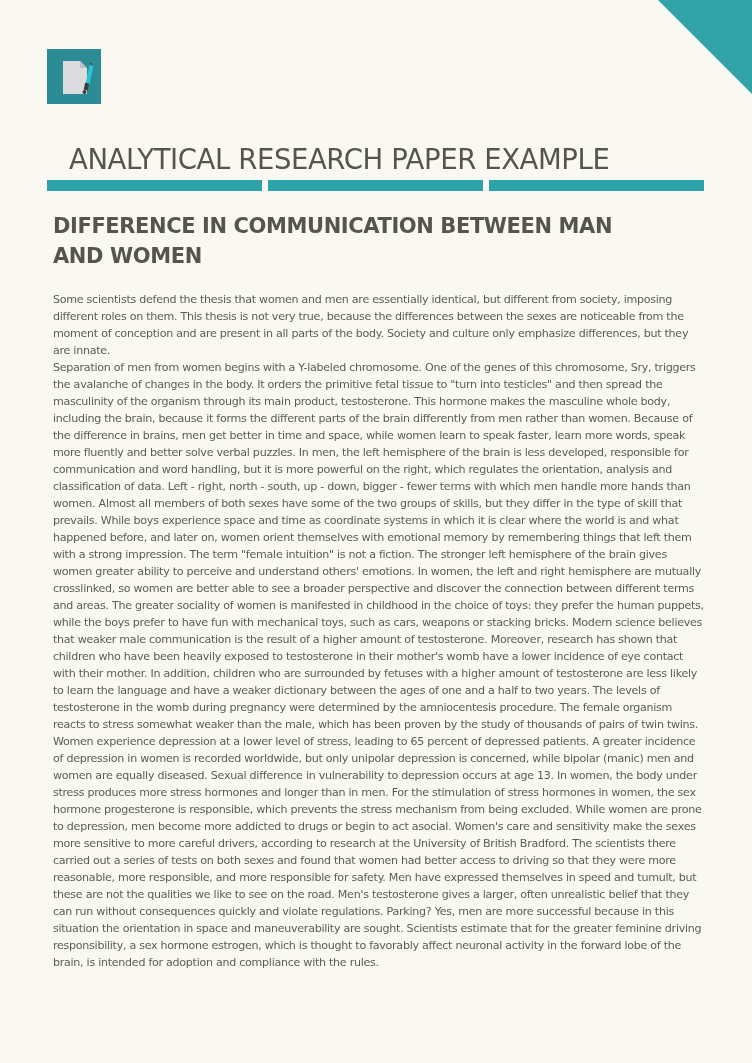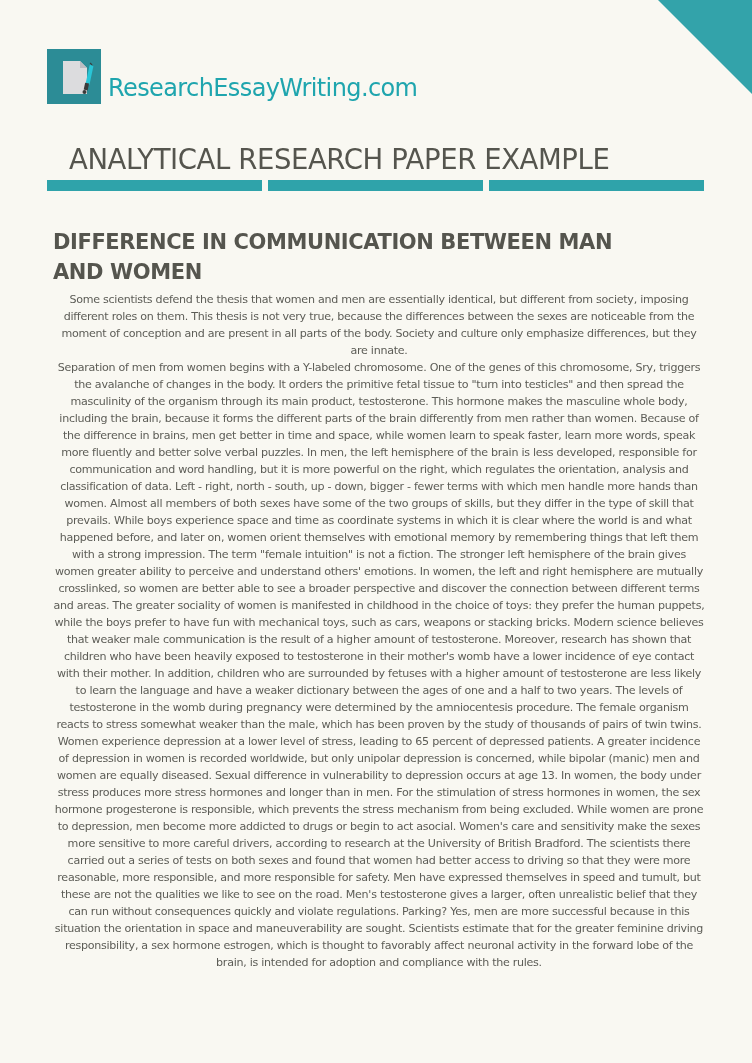--- a/index.html
+++ b/index.html
@@ -27,31 +27,30 @@
     }
     .page-title {
       position: absolute; left: 53px; top: 128px; margin: 16px;
       font-family: "DejaVu Sans", sans-serif; font-weight: normal;
       font-size: 27.5px; color: #55554e; letter-spacing: -0.4px; line-height: 1.1;
       white-space: nowrap;
     }
     .divider { position: absolute; top: 180px; left: 47px; width: 657px; height: 11px; }
     .divider .seg { position: absolute; top: 0; height: 11px; background: #2fa3aa; }
     .article-title {
-      position: absolute; left: 53px; top: 227px; margin: 0;
+      position: absolute; left: 53px; top: 211px; margin: 0;
       font-family: "DejaVu Sans", sans-serif; font-weight: bold;
       font-size: 21px; line-height: 30px; color: #55554e; letter-spacing: -0.4px;
       width: 600px;
     }
     .body-text {
       position: absolute; left: 53px; top: 291px; width: 652px;
       font-family: "DejaVu Sans", sans-serif;
       font-size: 11.1px; line-height: 17px; color: #5c5c56;
       letter-spacing: -0.28px;
-      text-align: center;
     }
     .body-text p { margin: 0; }
   </style>
 </head>
 <body>
 
 <div class="corner-triangle"></div>
 
 <div class="logo">
   <div class="logo-mark">
@@ -59,21 +58,20 @@
 
       <path d="M16 12 L33 12 L40 19 L40 45 L16 45 Z" fill="#dcdcde"></path>
       <path d="M33 12 L33 19 L40 19 Z" fill="#bdbdc2"></path>
 
       <path d="M43 14 Q47 16 44 22" stroke="#3a3a3a" stroke-width="1.2" fill="none"></path>
       <rect x="40.5" y="16" width="4" height="20" rx="1" fill="#29c5d6" transform="rotate(12 42 26)"></rect>
       <rect x="37.5" y="34" width="4" height="7" fill="#3a3a3a" transform="rotate(12 39 37)"></rect>
       <circle cx="37.5" cy="43" r="2" fill="#3a3a3a"></circle>
     </svg>
   </div>
-  <span class="logo-text">ResearchEssayWriting.com</span>
 </div>
 
 <h1 class="page-title">ANALYTICAL RESEARCH PAPER EXAMPLE</h1>
 
 <div class="divider">
   <div class="seg" style="left:0; width:215px;"></div>
   <div class="seg" style="left:221px; width:215px;"></div>
   <div class="seg" style="left:442px; width:215px;"></div>
 </div>
 

